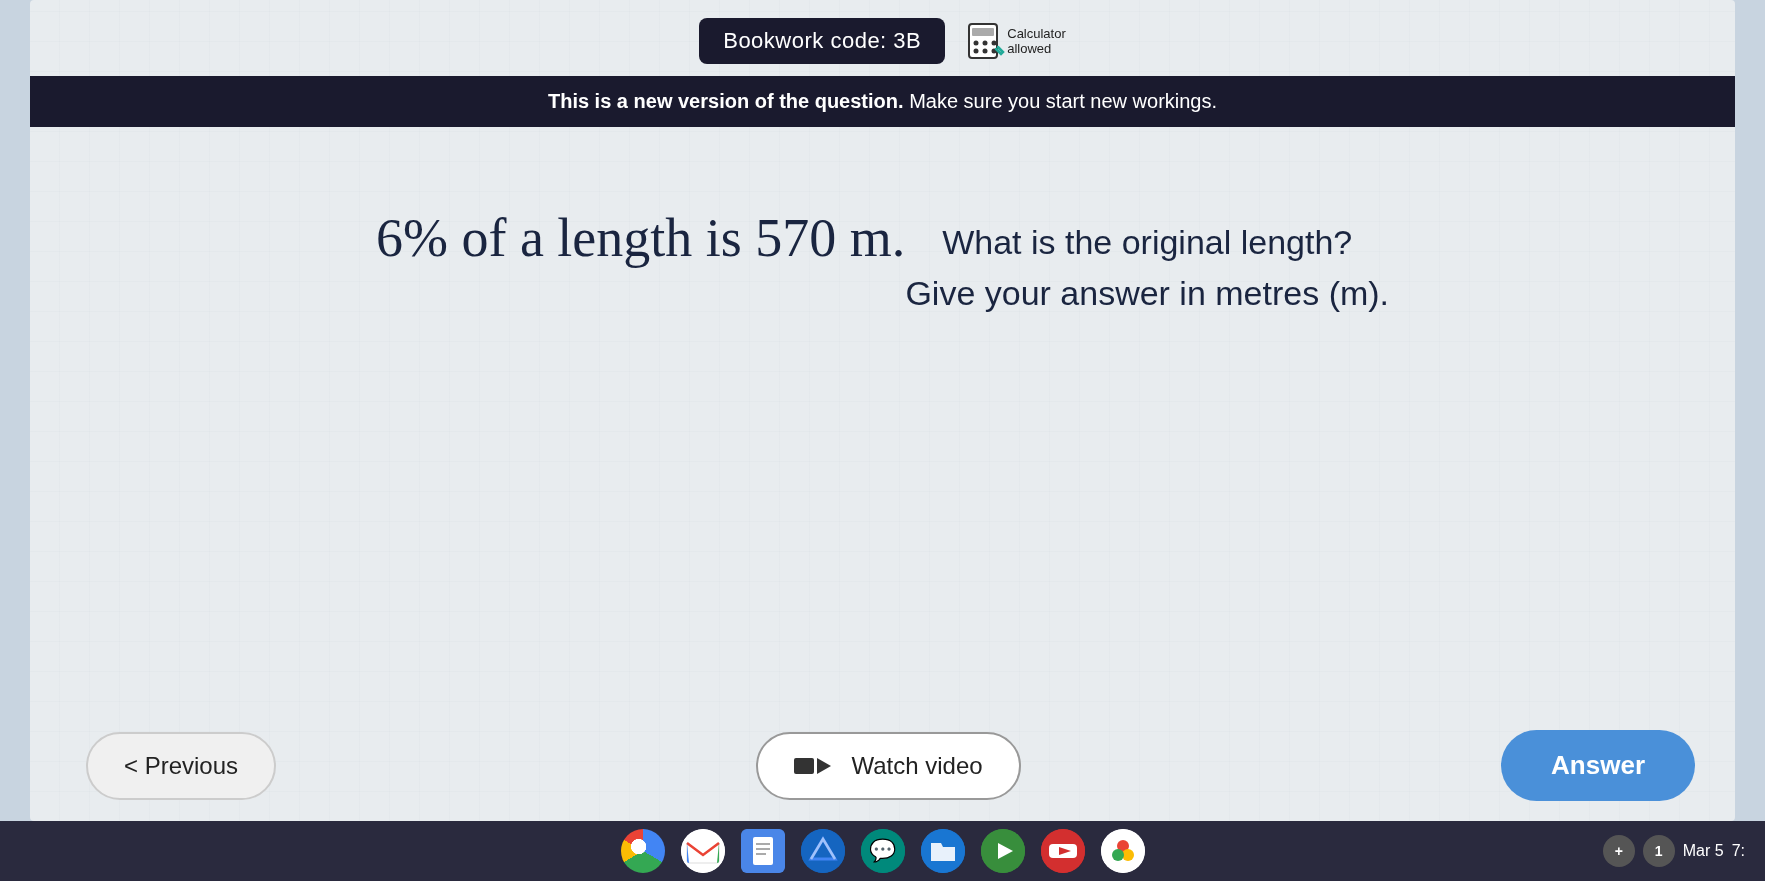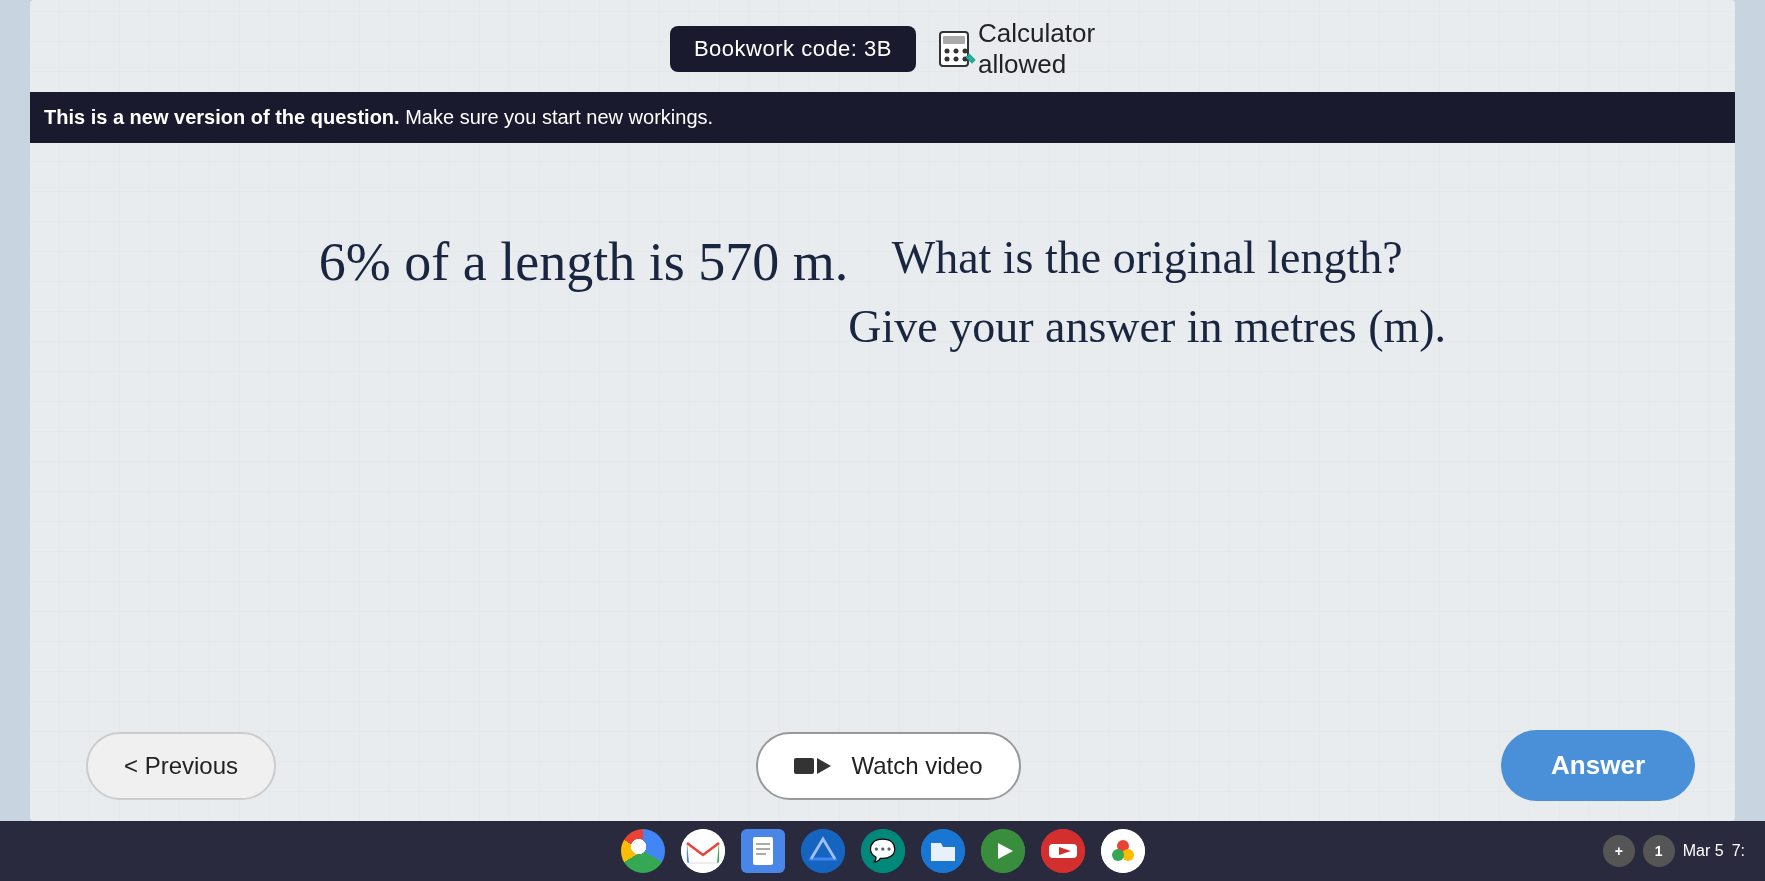--- a/index.html
+++ b/index.html
@@ -52,34 +52,34 @@
       font-size: 22px;
       font-family: Arial, sans-serif;
       font-weight: 500;
       letter-spacing: 0.5px;
     }
 
     .calculator-info {
       display: flex;
       align-items: center;
       gap: 2px;
-      font-size: 26px;
+      font-size: 13px;
       color: #222;
       font-family: Arial, sans-serif;
     }
 
     .calculator-icon {
       width: 40px;
       height: 40px;
     }
 
     .new-version-banner {
       background: #1a1a2e;
       color: #fff;
-      text-align: left;
+      text-align: center;
       padding: 14px;
       font-size: 20px;
       font-family: Arial, sans-serif;
       width: 100%;
     }
 
     .new-version-banner strong {
       font-weight: bold;
     }
 
@@ -93,24 +93,24 @@
     }
 
     .question-line1 {
       font-size: 54px;
       color: #1a2540;
       margin-bottom: 60px;
       font-family: 'Georgia', serif;
     }
 
     .question-line2 {
-      font-size: 46px;
+      font-size: 34px;
       color: #1a2540;
       line-height: 1.5;
-      font-family: Liberation Serif, serif;
+      font-family: Liberation Sans, sans-serif;
     }
 
     .bottom-bar {
       position: absolute;
       bottom: 20px;
       left: 16px;
       right: 0;
       display: flex;
       align-items: center;
       justify-content: space-between;

